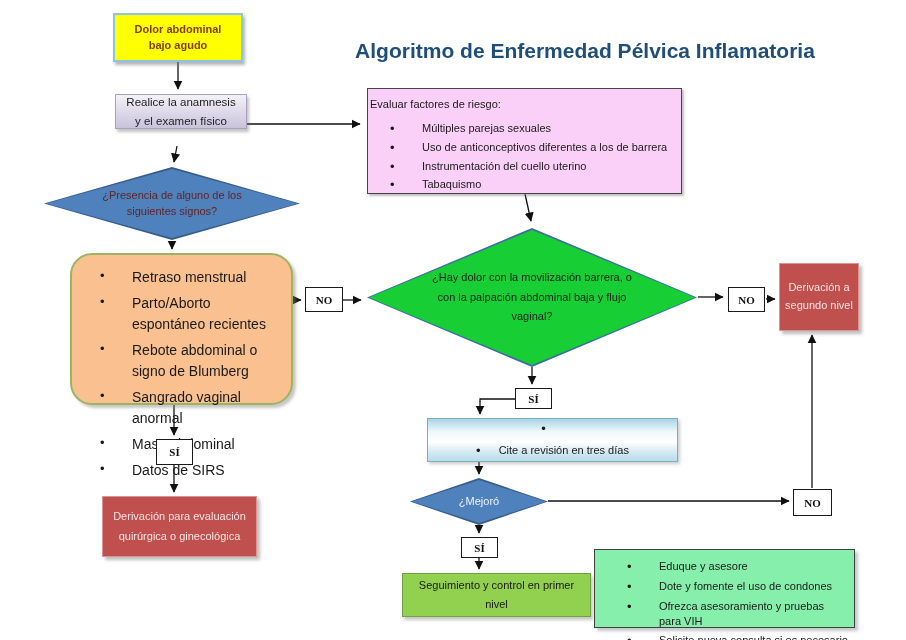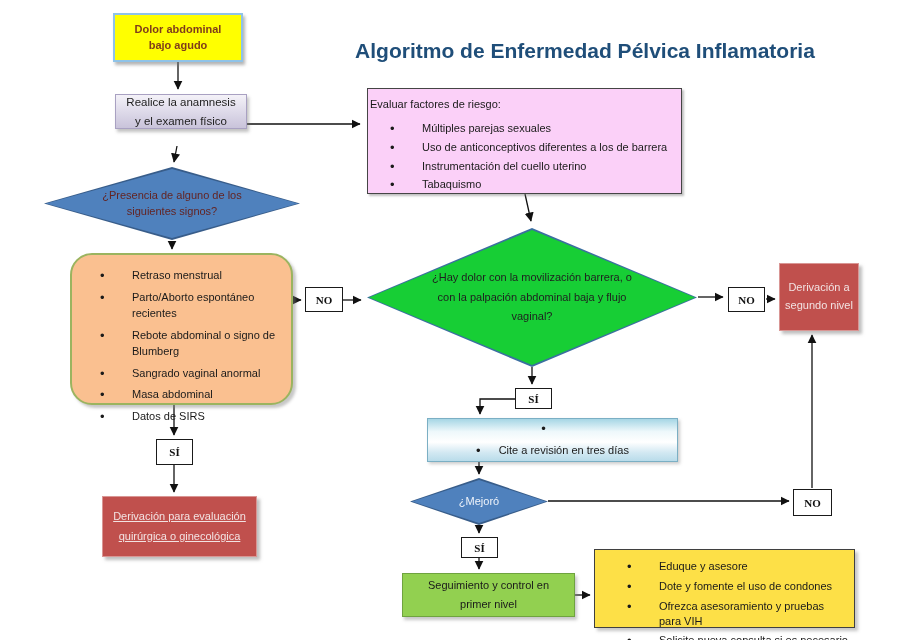--- a/index.html
+++ b/index.html
@@ -29,21 +29,21 @@
     background:#FBD0F8;border:1.5px solid #454545;box-shadow:2px 2px 2px rgba(130,130,130,.5);
     padding:8px 0;font-size:11px;
   }
   .risk-box .hdr{margin:0 0 2px 2px;}
   ul.bullets{list-style:none;margin:8px 0 0 0;padding:0 0 0 22px;}
   ul.bullets li{position:relative;padding-left:32px;margin-bottom:4px;line-height:1.35;}
   ul.bullets li::before{content:"\2022";position:absolute;left:0;top:-1px;font-size:13px;}
 
   .signs-box{
     background:#FAC090;border:2px solid #9BB45F;border-radius:22px;
-    box-shadow:3px 3px 3px rgba(130,130,130,.45);padding:12px 8px 8px 6px;font-size:11px;
+    box-shadow:3px 3px 3px rgba(130,130,130,.45);padding:12px 8px 8px 6px;font-size:14px;
   }
   .signs-box ul.bullets{margin-top:0;}
   .signs-box ul.bullets li{margin-bottom:5px;line-height:1.5;}
 
   .diamond-outer{position:absolute;clip-path:polygon(50% 0,100% 50%,50% 100%,0 50%);}
   .diamond-inner{position:absolute;left:2px;top:2px;right:2px;bottom:2px;
     clip-path:polygon(50% 0,100% 50%,50% 100%,0 50%);
     display:flex;align-items:center;justify-content:center;text-align:center;}
   .d-blue{background:#385D8A;}
   .d-blue .diamond-inner{background:#4F81BD;}
@@ -66,21 +66,21 @@
     font-size:11px;gap:3px;
   }
   .treat-line{display:flex;align-items:center;}
   .treat-line .blt{margin-right:18px;font-size:13px;}
 
   .followup-box{
     background:#92D050;border:1.5px solid #6fa33f;box-shadow:2px 3px 3px rgba(130,130,130,.45);
     font-size:11px;
   }
   .education-box{
-    background:#fde047;border:1.5px solid #404040;box-shadow:3px 3px 3px rgba(130,130,130,.45);
+    background:#86efac;border:1.5px solid #404040;box-shadow:3px 3px 3px rgba(130,130,130,.45);
     padding:9px 6px;font-size:11px;
   }
   .education-box ul.bullets{margin:0;padding-left:26px;}
   .education-box ul.bullets li{margin-bottom:5px;}
 
   svg.connectors{position:absolute;left:0;top:0;pointer-events:none;}
 </style>
 </head>
 <body>
 
@@ -191,34 +191,34 @@
   </div>
 
   <div class="abs tag-box center-text" style="left:793px;top:489px;width:39px;height:27px;">
     <span>NO</span>
   </div>
 
   <div class="abs tag-box center-text" style="left:461px;top:537px;width:37px;height:21px;">
     <span>SÍ</span>
   </div>
 
-  <div class="abs node followup-box center-text" style="left:402px;top:573px;width:173px;height:44px;padding:16px 10px;line-height:1.7;justify-content:center;">
+  <div class="abs node followup-box center-text" style="left:402px;top:573px;width:189px;height:44px;padding:16px 10px;line-height:1.7;justify-content:center;">
     <span>Seguimiento y control en primer nivel</span>
   </div>
 
   <div class="abs node education-box" style="left:594px;top:549px;width:261px;height:79px;">
     <ul class="bullets">
         <li>Eduque y asesore</li>
         <li>Dote y fomente el uso de condones</li>
         <li>Ofrezca asesoramiento y pruebas para VIH</li>
         <li>Solicite nueva consulta si es necesario</li>
       </ul>
   </div>
 
   <div class="abs tag-box center-text" style="left:156px;top:439px;width:37px;height:26px;">
     <span>SÍ</span>
   </div>
 
-  <div class="abs node referral-box center-text" style="left:102px;top:496px;width:155px;height:61px;padding:12px 8px;line-height:1.8;text-decoration:underline;">
+  <div class="abs node referral-box center-text" style="left:102px;top:496px;width:155px;height:61px;padding:12px 8px;line-height:1.8;">
     <span>Derivación para evaluación quirúrgica o ginecológica</span>
   </div>
 
 </div>
 
 </body></html>

